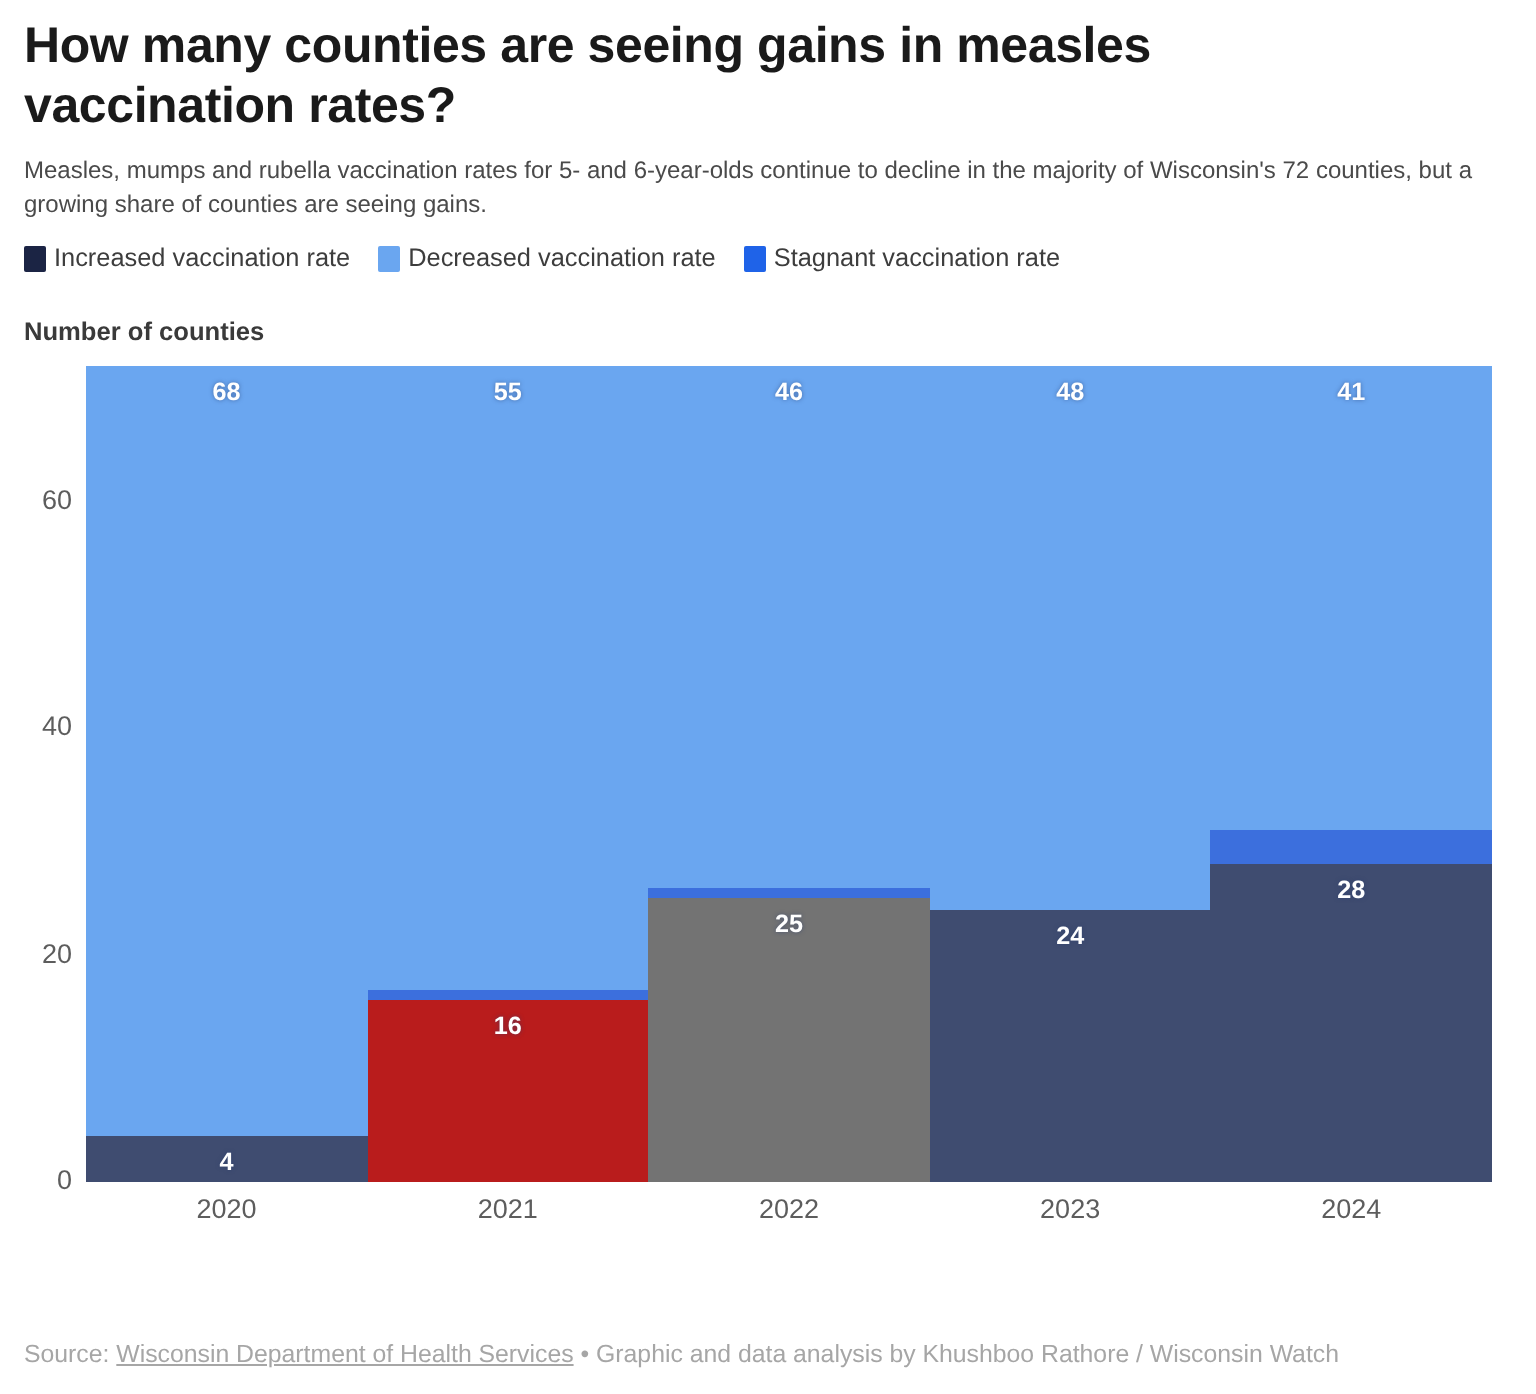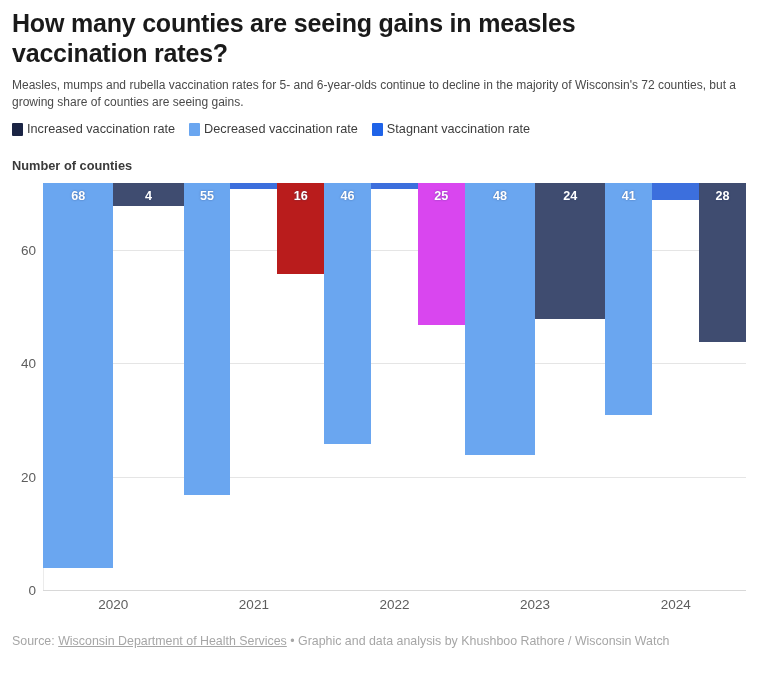--- a/index.html
+++ b/index.html
@@ -123,21 +123,21 @@
     bottom: 0;
     display: flex;
     justify-content: space-around;
     align-items: flex-end;
   }
   .bar-col {
     position: relative;
     width: 144px;
     height: 100%;
     display: flex;
-    flex-direction: row;
+    flex-direction: column;
   }
   .seg {
     position: relative;
     width: 100%;
     box-sizing: border-box;
   }
   .seg-label {
     position: absolute;
     left: 0;
     right: 0;
@@ -163,21 +163,21 @@
     text-align: center;
     font-size: 13.5px;
     color: #5d5d5d;
   }
 
   
   .source {
     position: absolute;
     left: 12px;
     right: 12px;
-    top: 624px;
+    top: 660px;
     font-size: 12.4px;
     line-height: 1.38;
     color: #a6a6a6;
     max-width: 744px;
   }
   .source u {
     text-decoration: underline;
   }
 </style>
 </head>
@@ -239,21 +239,21 @@
             <div class="seg" style="height: 1.38889%; background: rgb(60, 111, 221);"></div>
             <div class="seg" style="height: 22.2222%; background: #b91c1c;">
               <span class="seg-label">16</span>
             </div>
           </div>
           <div class="bar-col">
             <div class="seg" style="height: 63.8889%; background: rgb(106, 166, 240);">
               <span class="seg-label">46</span>
             </div>
             <div class="seg" style="height: 1.38889%; background: rgb(60, 111, 221);"></div>
-            <div class="seg" style="height: 34.7222%; background: #d946ef;">
+            <div class="seg" style="height: 34.7222%; background: #737373;">
               <span class="seg-label">25</span>
             </div>
           </div>
           <div class="bar-col">
             <div class="seg" style="height: 66.6667%; background: rgb(106, 166, 240);">
               <span class="seg-label">48</span>
             </div>
             <div class="seg" style="height: 33.3333%; background: rgb(63, 76, 112);">
               <span class="seg-label">24</span>
             </div>

